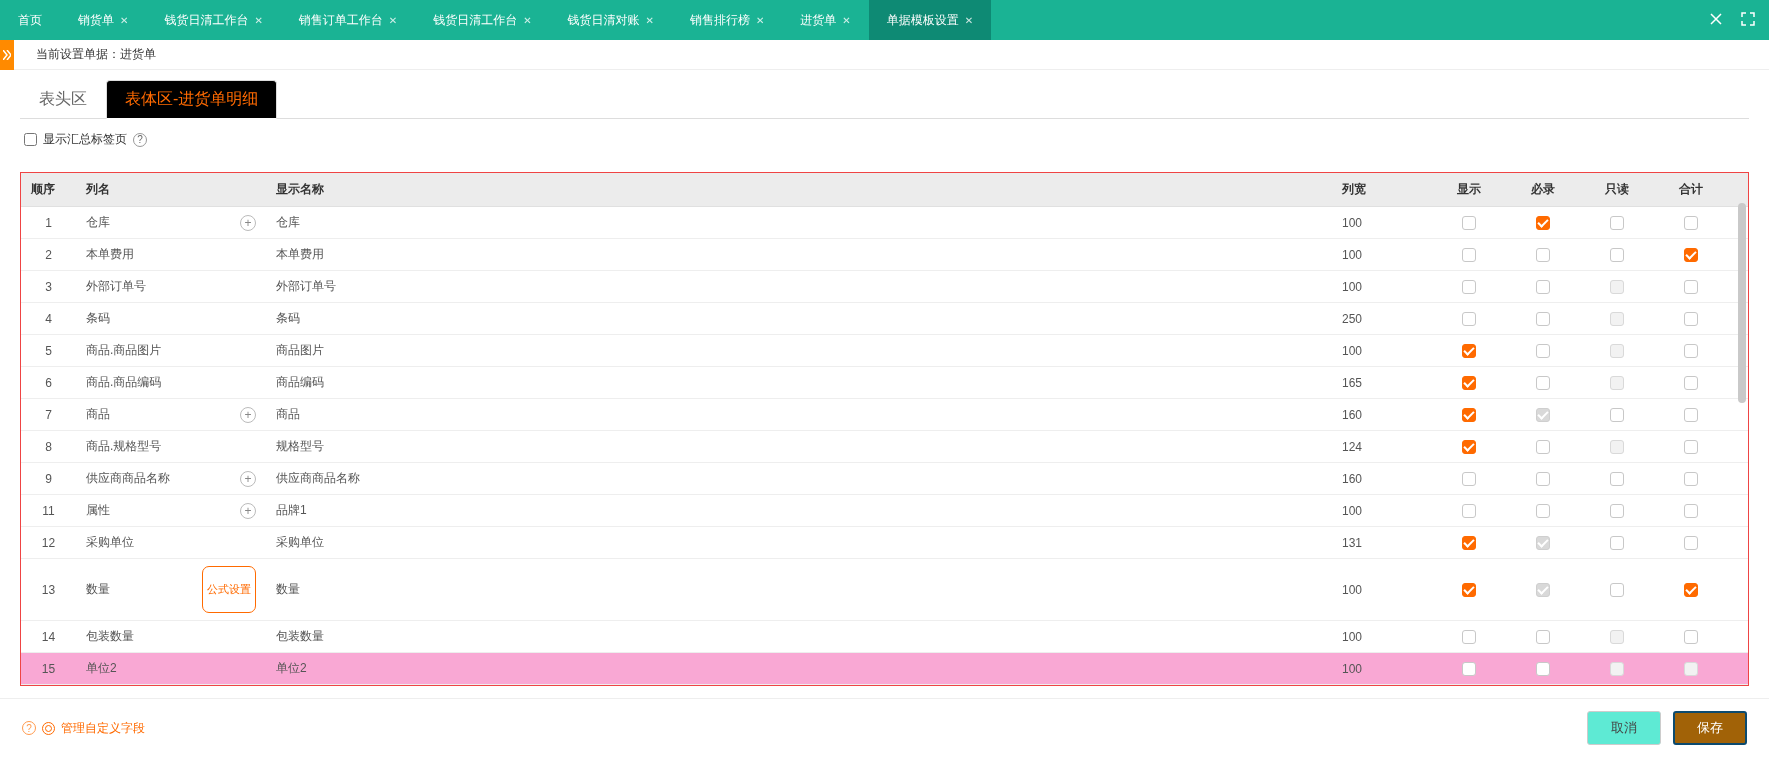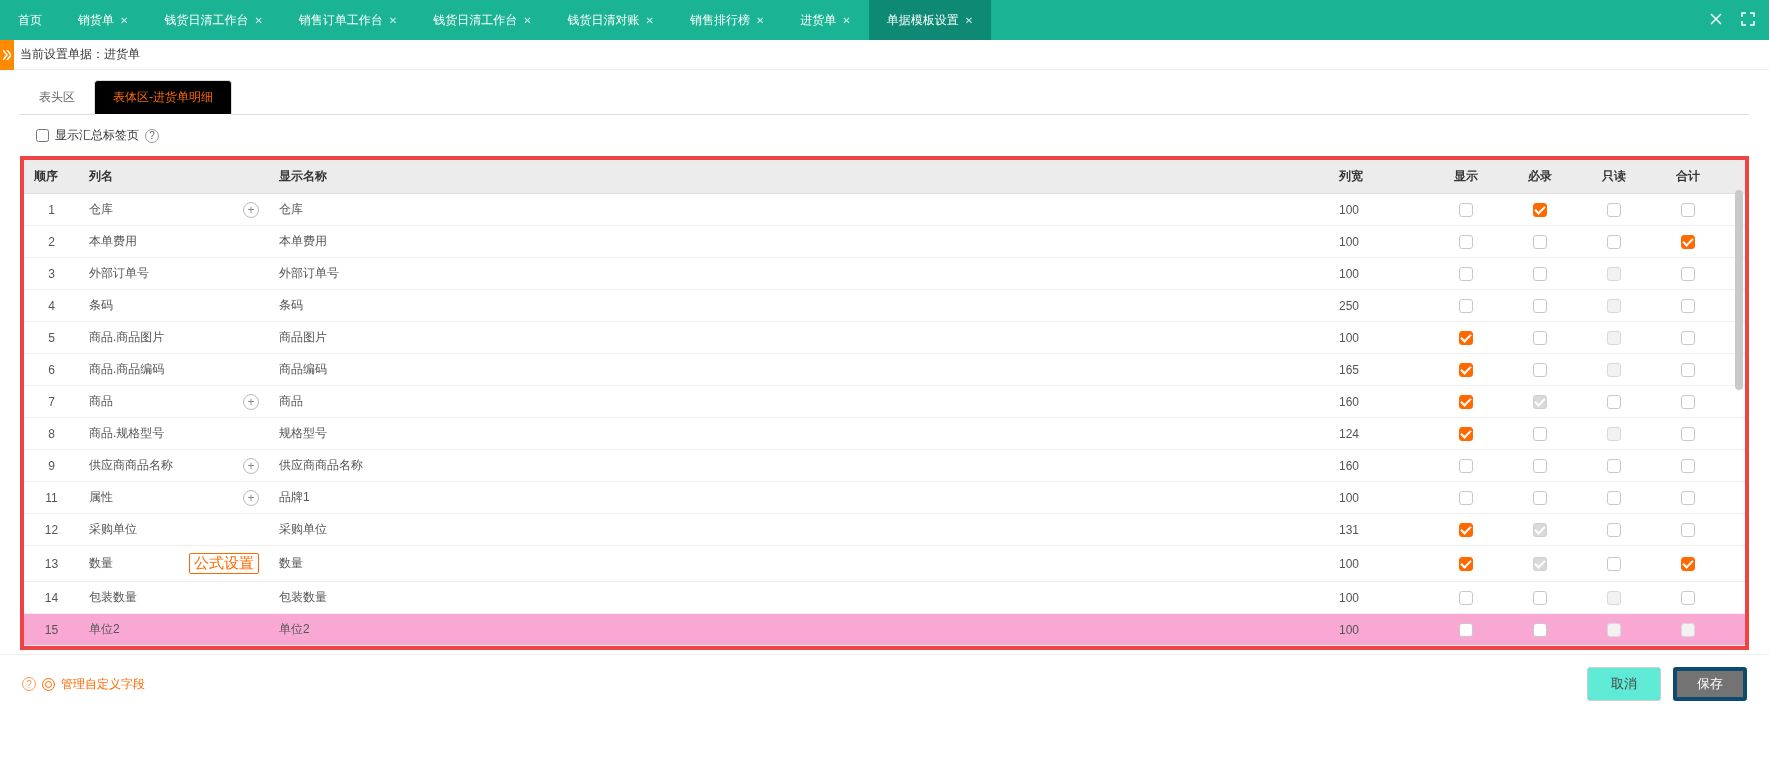--- a/index.html
+++ b/index.html
@@ -5,57 +5,57 @@
 *{box-sizing:border-box;margin:0;padding:0}
 body{font-family:"Microsoft YaHei",Arial,sans-serif;font-size:12px;color:#333;background:#fff;width:1769px}
 .tabbar{height:40px;background:#1ab394;display:flex;align-items:stretch;color:#fff;position:relative}
 .tab{display:flex;align-items:center;padding:17px 18px;white-space:nowrap;cursor:pointer;position:relative}
 .tab.active{background:#0e8a74}
 .tab .x{margin-left:6px;font-size:10px;opacity:.8}
 .tabbar-right{position:absolute;right:0;top:0;height:40px;display:flex;align-items:center;gap:18px;padding:0 14px}
 .tabbar-right svg{width:14px;height:14px;fill:none;stroke:#fff;stroke-width:1.5}
 .crumb{height:30px;background:#fff;display:flex;align-items:center;border-bottom:1px solid #eee;font-size:12px}
 .crumb-handle{width:14px;height:30px;background:#ff8a00;display:flex;align-items:center;justify-content:center;color:#fff}
-.crumb-txt{padding-left:6px}
+.crumb-txt{padding-left:22px}
 .subtabs{display:flex;padding:10px 20px 0 20px}
-.subtab{padding:8px 18px;border:1px solid transparent;cursor:pointer;color:#666;font-size:12px}
+.subtab{padding:8px 18px;border:1px solid transparent;cursor:pointer;color:#666;font-size:16px}
 .subtab.active{color:#ff6a00;border:1px solid #ddd;border-bottom:1px solid #fff;border-radius:4px 4px 0 0;background:#000000;position:relative;z-index:2}
 .subtab-row-border{border-bottom:1px solid #ddd;margin:-1px 20px 0 20px}
-.opts{padding:12px 36px;display:flex;align-items:center;gap:6px;font-size:12px}
+.opts{padding:12px 24px;display:flex;align-items:center;gap:6px;font-size:12px}
 .opts input[type=checkbox]{width:13px;height:13px}
 .qmark{width:14px;height:14px;border:1px solid #999;border-radius:50%;display:inline-flex;align-items:center;justify-content:center;font-size:10px;color:#666}
-.tbl-wrap{margin:0 20px;border:4px solid #ef4444;position:relative}
+.tbl-wrap{margin:12px 20px;border:1px solid #ef4444;position:relative}
 .tbl{width:100%;border-collapse:collapse;table-layout:fixed}
 .tbl th{background:#ececec;font-weight:700;text-align:left;padding:8px 10px;border-bottom:1px solid #e0e0e0;font-size:12px}
 .tbl td{padding:7px 10px;border-bottom:1px solid #eee;font-size:12px;color:#555}
 .tbl tr.hl td{background:#f9a8d4}
 .c-seq{width:55px;text-align:center}
 .c-name{width:190px}
 .c-disp{}
 .c-w{width:100px}
 .c-chk{width:74px;text-align:center}
 .namecell{display:flex;align-items:center;justify-content:space-between;gap:6px}
 .plus{width:16px;height:16px;border:1px solid #bbb;border-radius:50%;display:inline-flex;align-items:center;justify-content:center;font-size:12px;color:#888;line-height:1}
-.formula{border:1px solid #ff6a00;color:#ff6a00;font-size:15px;padding:0 4px;border-radius:2px}
+.formula{border:1px solid #ff6a00;color:#ff6a00;font-size:11px;padding:15px 4px;border-radius:7px}
 .ck{display:inline-block;width:14px;height:14px;border:1px solid #c8c8c8;border-radius:3px;background:#fff;position:relative;vertical-align:middle}
 .ck.on{background:#ff6a00;border-color:#ff6a00}
 .ck.on:after{content:"";position:absolute;left:3px;top:0px;width:4px;height:8px;border:solid #fff;border-width:0 2px 2px 0;transform:rotate(45deg)}
 .ck.dis{background:#f2f2f2;border-color:#d9d9d9}
 .ck.dis.on{background:#d9d9d9;border-color:#cfcfcf}
 .ck.dis.on:after{border-color:#fff}
 .scrollbar{position:absolute;right:2px;top:30px;width:8px;height:200px;background:#c9c9c9;border-radius:4px}
 .footer{display:flex;align-items:center;justify-content:space-between;padding:12px 22px;border-top:1px solid #eee;margin-top:4px}
 .footer-left{display:flex;align-items:center;gap:6px;color:#ff6a00;font-size:12px}
 .footer-left .qmark{border-color:#ff9a4d;color:#ff9a4d}
 .gear{width:13px;height:13px;border:1.5px solid #ff6a00;border-radius:50%;position:relative}
 .gear:before{content:"";position:absolute;inset:2px;border:1.5px solid #ff6a00;border-radius:50%}
 .btns{display:flex;gap:12px}
 .btn{min-width:74px;height:34px;border-radius:3px;display:inline-flex;align-items:center;justify-content:center;font-size:13px;cursor:pointer}
 .btn-default{background:#5eead4;border:1px solid #ccc;color:#444}
-.btn-primary{background:#737373;border:4px solid #0c4a6e;color:#fff}
+.btn-primary{background:#a16207;border:2px solid #0c4a6e;color:#fff}
 th.c-chk,td.cchk{text-align:center}
 </style>
 </head>
 <body>
 
 <div class="tabbar" id="tabbar">
   <div class="tab">
       <span>首页</span>
     </div>
     <div class="tab">

